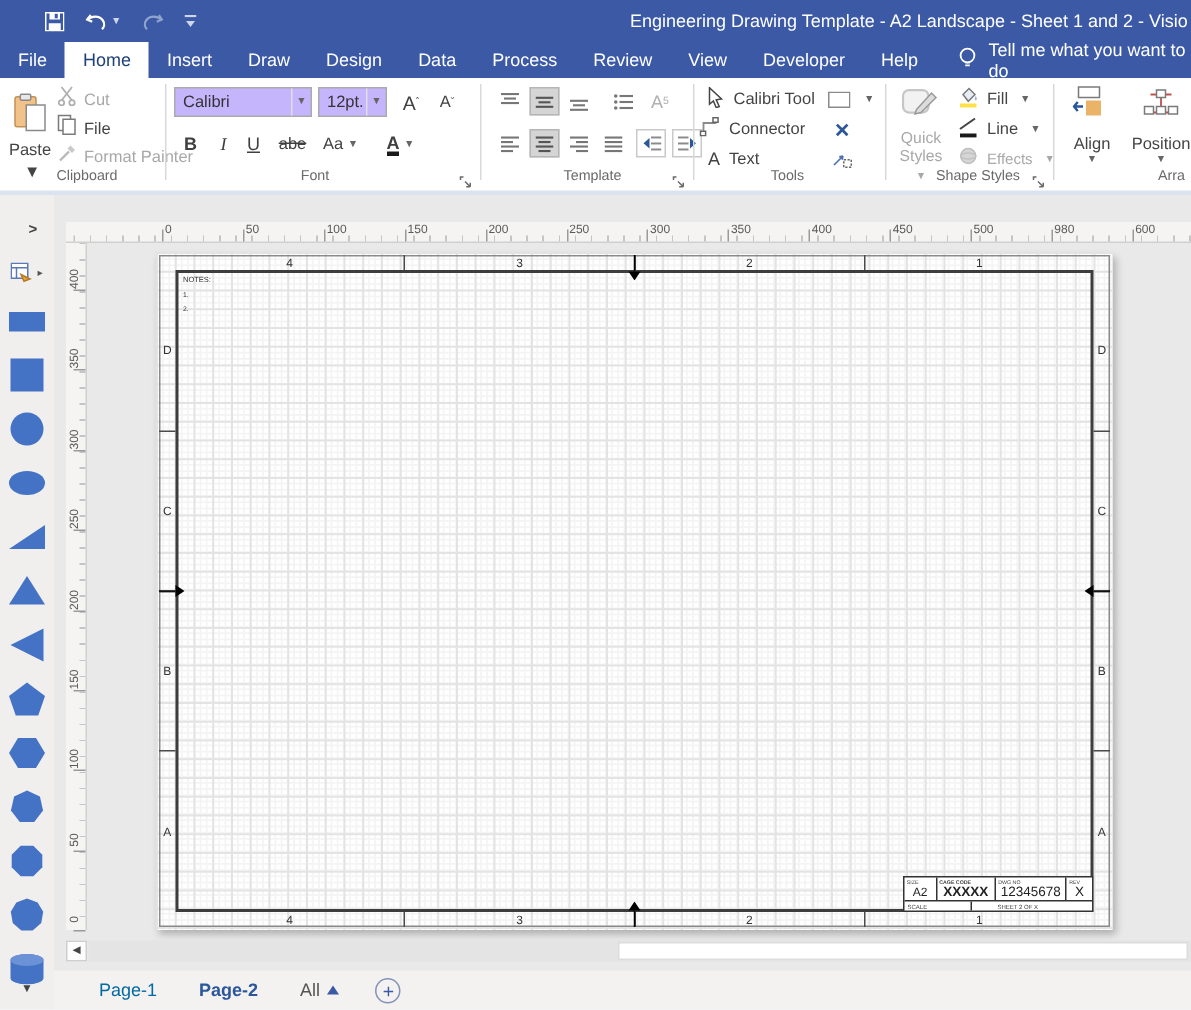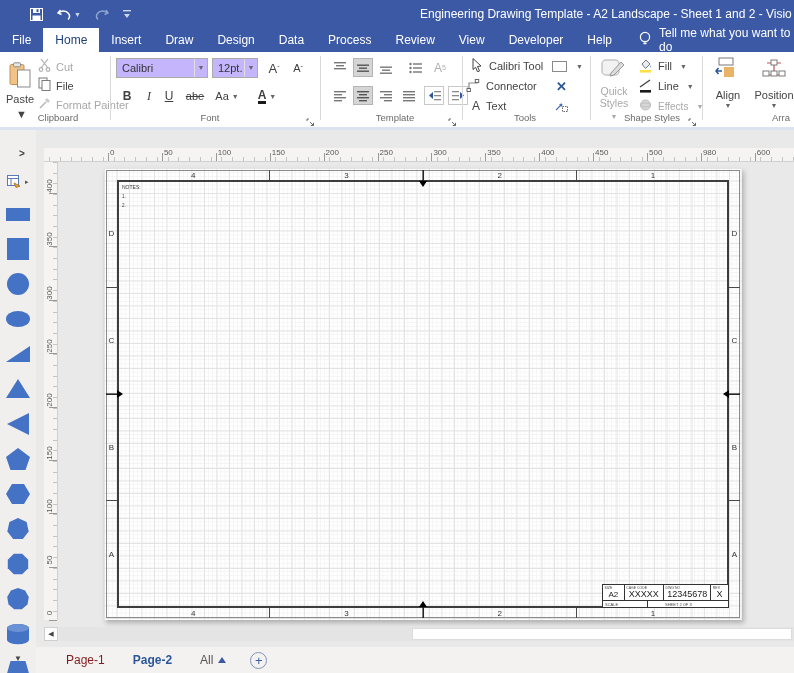--- a/index.html
+++ b/index.html
@@ -103,21 +103,21 @@
   .tb-row2 { position:relative; flex:1; display:flex; font-size:4px; color:#444; }
   .tb-scale { width:45px; border-right:1px solid #333; padding:1px 0 0 2px; }
   .tb-sheet { position:absolute; left:62px; top:1px; }
 
   
   .hscroll-arrow { position:absolute; left:8px; top:497px; width:14px; height:14px; background:#fdfdfd; border:1px solid #cfcfcf; font-size:7px; color:#444; text-align:center; line-height:12px; }
   .hscroll-track { position:absolute; left:23px; top:497px; right:0; height:14px; background:#e4e4e4; }
   .hscroll-thumb { position:absolute; left:376px; top:498px; width:380px; height:12px; background:#ffffff; border:1px solid #dcdcdc; }
 
   .pagebar { position:absolute; left:36px; top:647px; width:758px; height:26px; background:#f3f2f1; display:flex; align-items:center; gap:4px; }
-  .ptab { font-size:12px; color:#7f1d1d; padding:0 14px; line-height:26px; }
+  .ptab { font-size:12px; color:#0369a1; padding:0 14px; line-height:26px; }
   .ptab.active { color:#2b579a; font-weight:bold; }
   .all-tab { font-size:12px; color:#555; padding:0 10px; display:flex; align-items:center; gap:5px; }
   .all-tab .tri { width:0; height:0; border-left:4px solid transparent; border-right:4px solid transparent; border-bottom:6px solid #3b59a5; }
   .addpage { width:17px; height:17px; border:1px solid #8292b8; border-radius:50%; color:#3b59a5; font-size:13px; line-height:15px; text-align:center; margin-left:10px; }
 </style>
 </head>
 <body>
 
 <div class="app">
 
@@ -588,21 +588,21 @@
             <div class="ni">2.</div>
           </div>
       </div>
 
       <div class="tblock">
         <div class="tb-row1" id="tb-row1">
             <div class="tb-cell" style="width: 22px;">
               <div class="lab">SIZE</div>
               <div class="val" style="font-size: 8px;">A2</div>
             </div>
-            <div class="tb-cell" style="width: 40px;">
+            <div class="tb-cell" style="width: 40px; font-weight: bold;">
               <div class="lab">CAGE CODE</div>
               <div class="val">XXXXX</div>
             </div>
             <div class="tb-cell" style="width: 48px;">
               <div class="lab">DWG NO</div>
               <div class="val">12345678</div>
             </div>
             <div class="tb-cell" style="width: 17px;">
               <div class="lab">REV</div>
               <div class="val">X</div>

